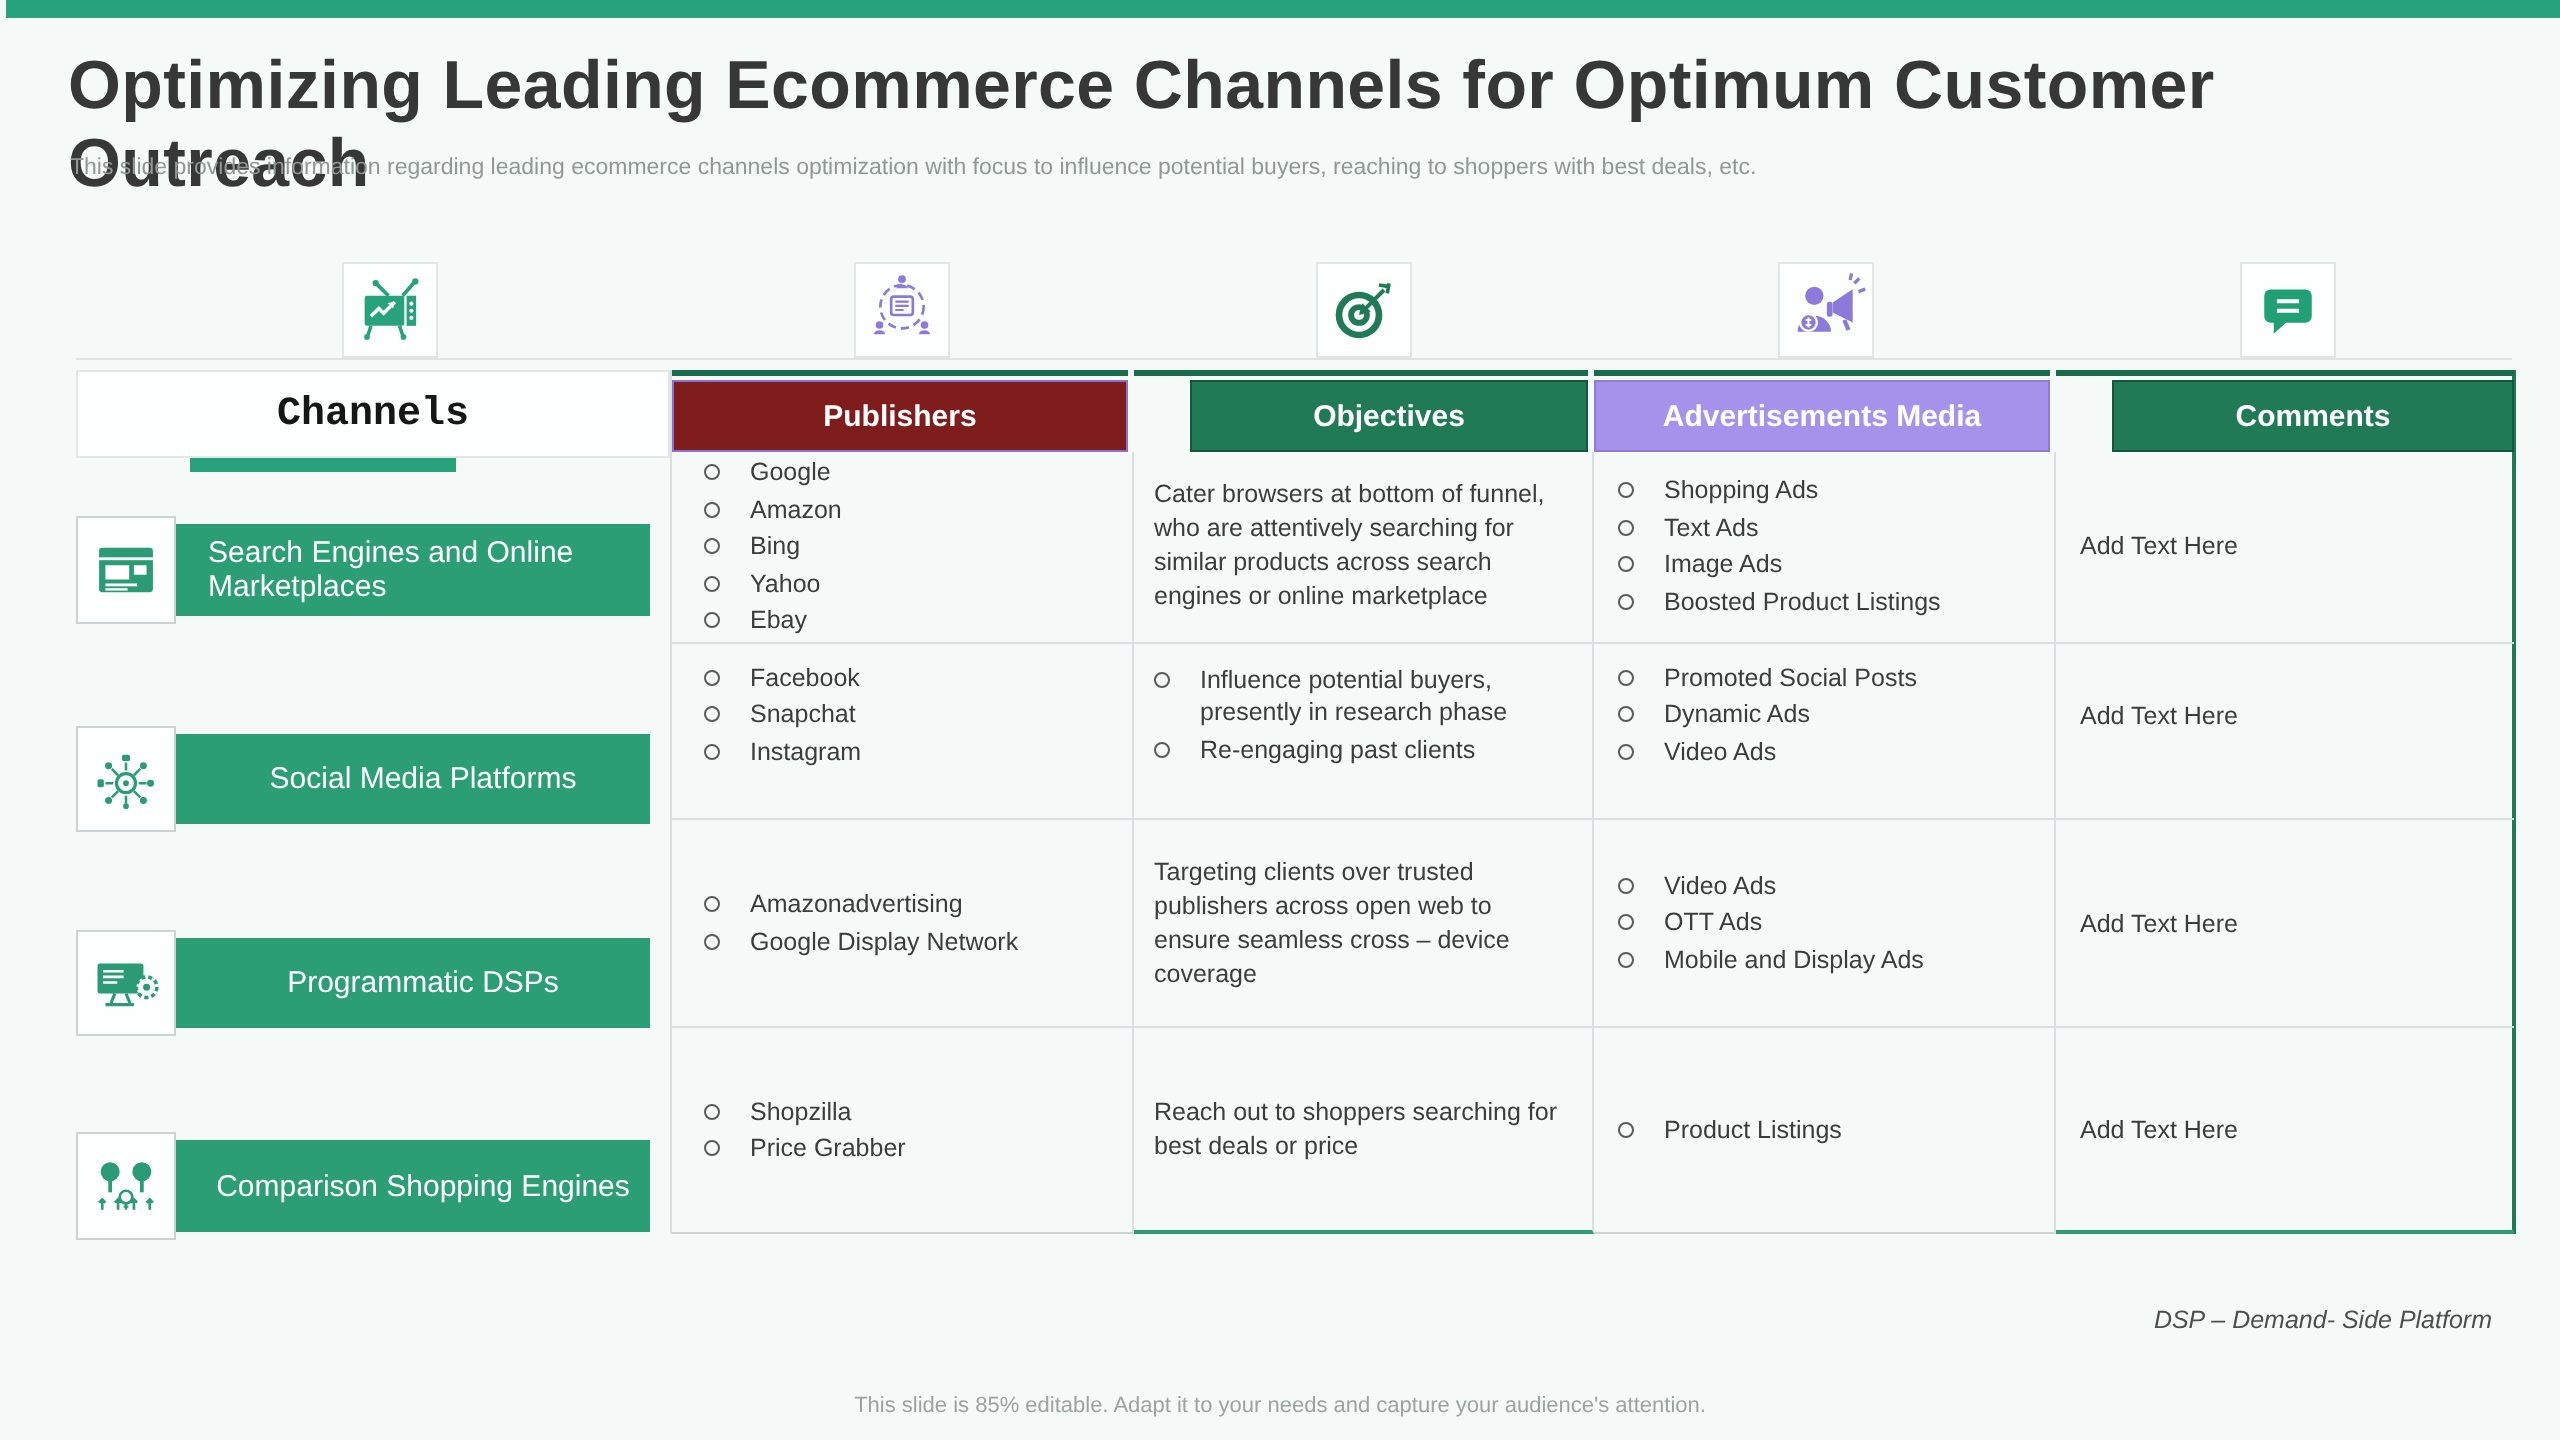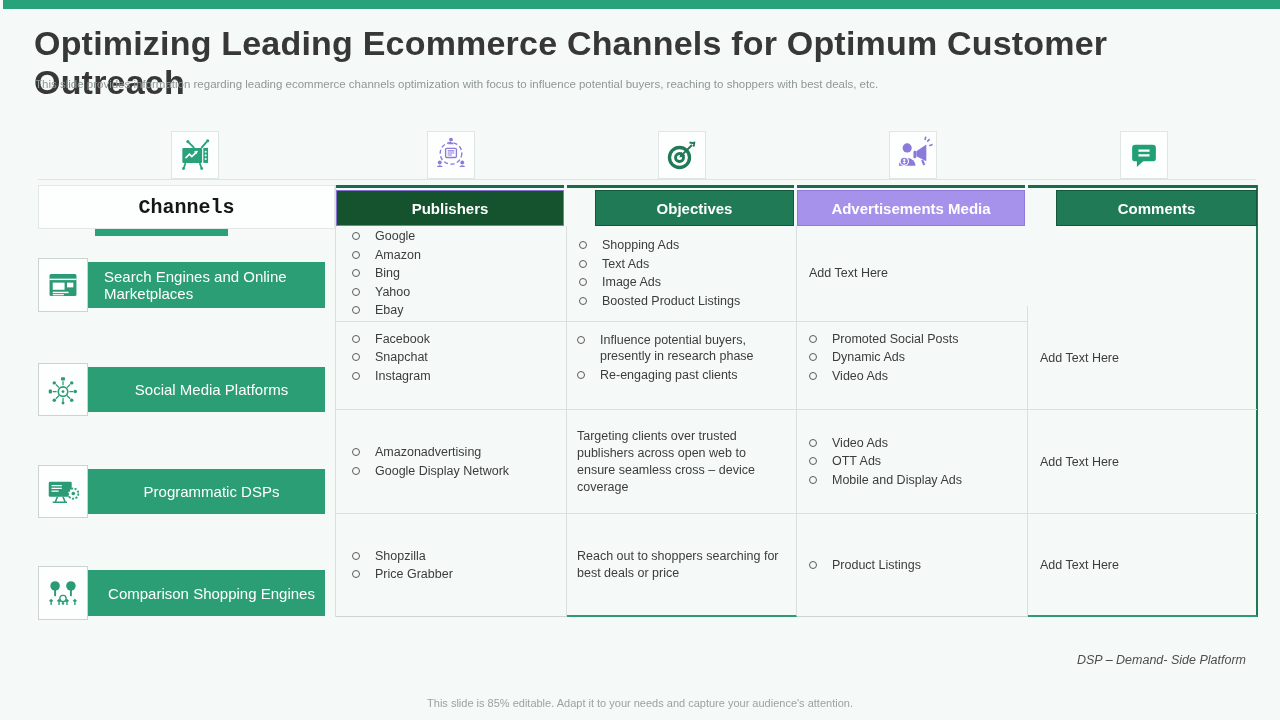--- a/index.html
+++ b/index.html
@@ -34,21 +34,21 @@
 
   
   .dtable { position:absolute; left:335px; top:185px; width:923px;
             border-right:2px solid #1e7a54; border-left:1px solid #dadfe1; }
   .hrow, .trow { display:grid; grid-template-columns:231px 230px 231px 229px; }
   .hcell { padding-right:3px; }
   .hcell:last-child { padding-right:0; }
   .hstrip { height:3px; background:#196b49; margin-bottom:2px; }
   .hblock { height:36px; display:flex; align-items:center; justify-content:center;
             color:#fff; font-weight:bold; font-size:15px; }
-  .hblock.purple  { background:#14532d; border:1px solid #8672d6; }
+  .hblock.purple  { background:#7f1d1d; border:1px solid #8672d6; }
   .hblock.purple2 { background:#a692ea; border:1px solid #8f7bdc; }
   .hblock.green   { background:#1f7a55; border:1px solid #14573c;margin-left:28px; }
 
   .r0 { height:80px; } .r1 { height:104px; } .r2 { height:104px; } .r3 { height:103px; }
   .cell { border-right:1px solid #dadfe1; border-bottom:1px solid #dadfe1;
           display:flex; align-items:center; font-size:12.5px; color:#3c3c3c; }
   .trow .cell:last-child { border-right:none; }
   .trow.last .cell { border-bottom:1px solid #ccd4d6; }
   .trow.last .cell.greenend { border-bottom:2px solid #2f9a73; }
 
@@ -245,20 +245,23 @@
     <div class="trow r0">
       <div class="cell pub-cell">
         <ul class="olist">
             <li>Google</li>
             <li>Amazon</li>
             <li>Bing</li>
             <li>Yahoo</li>
             <li>Ebay</li>
           </ul>
       </div>
+      <div class="cell obj-cell">
+        <p class="para">Cater browsers at bottom of funnel, who are attentively searching for similar products across search engines or online marketplace</p>
+      </div>
       <div class="cell ads-cell">
         <ul class="olist">
             <li>Shopping Ads</li>
             <li>Text Ads</li>
             <li>Image Ads</li>
             <li>Boosted Product Listings</li>
           </ul>
       </div>
       <div class="cell com-cell">
         <span>Add Text Here</span>

